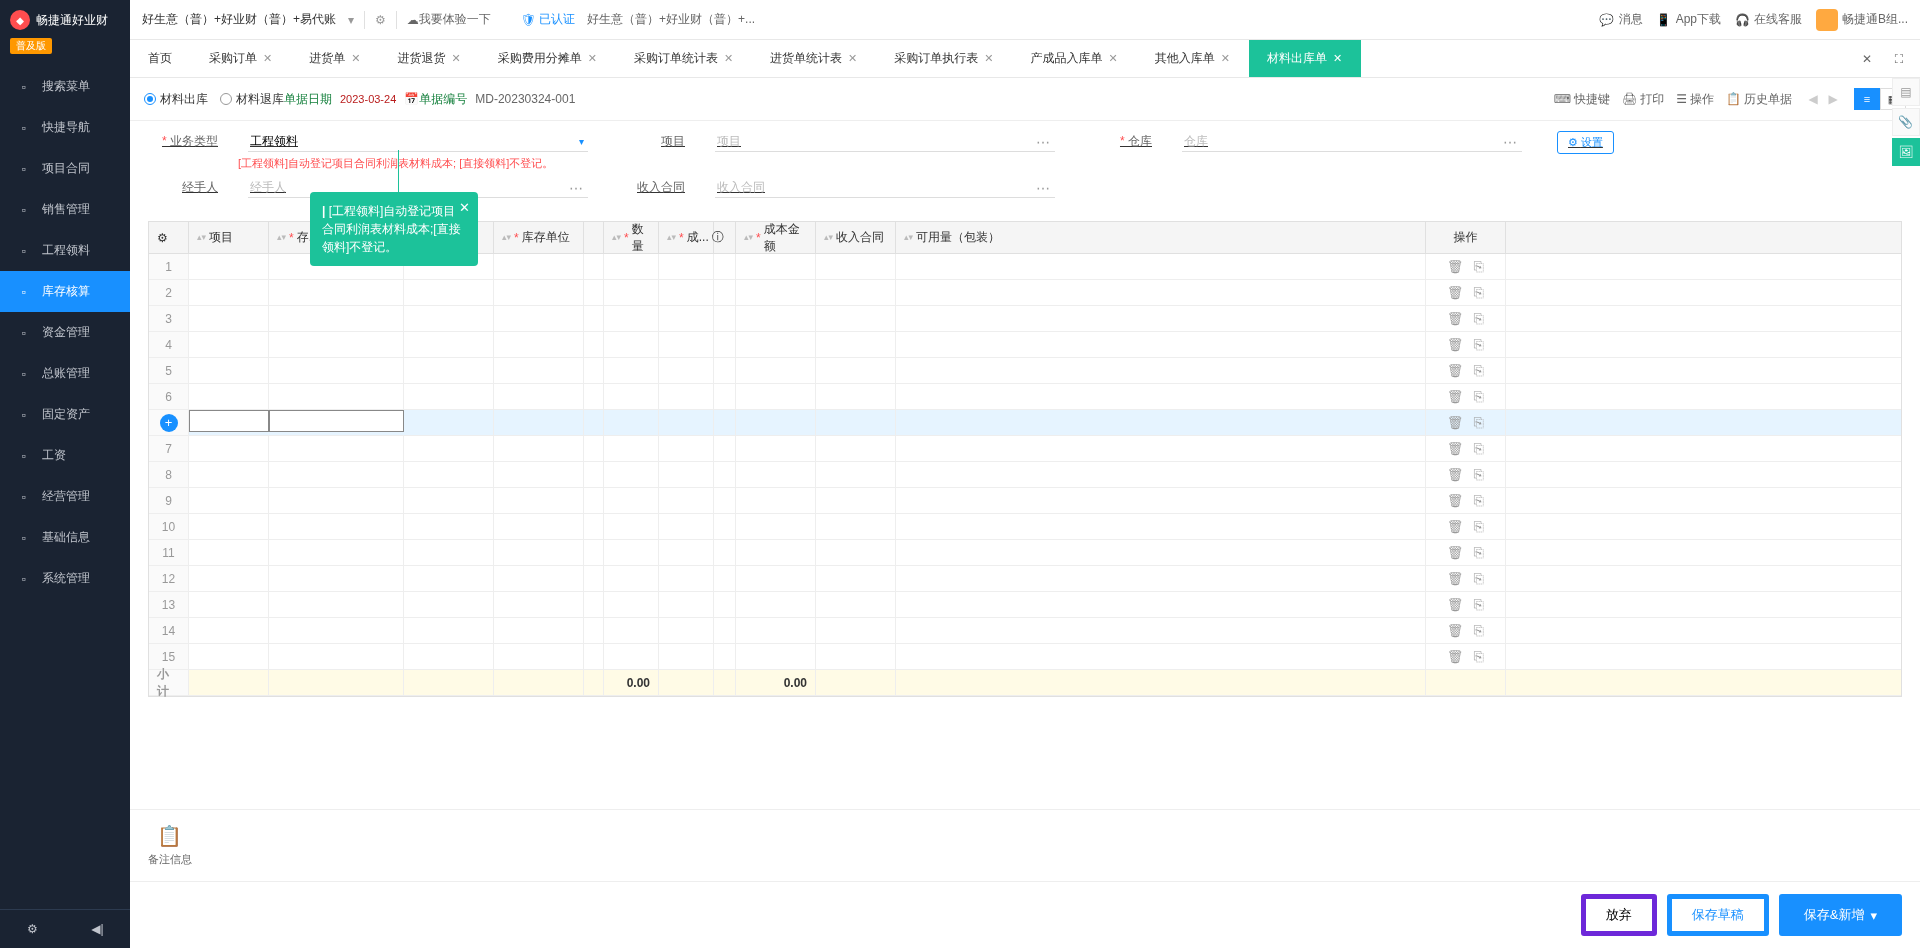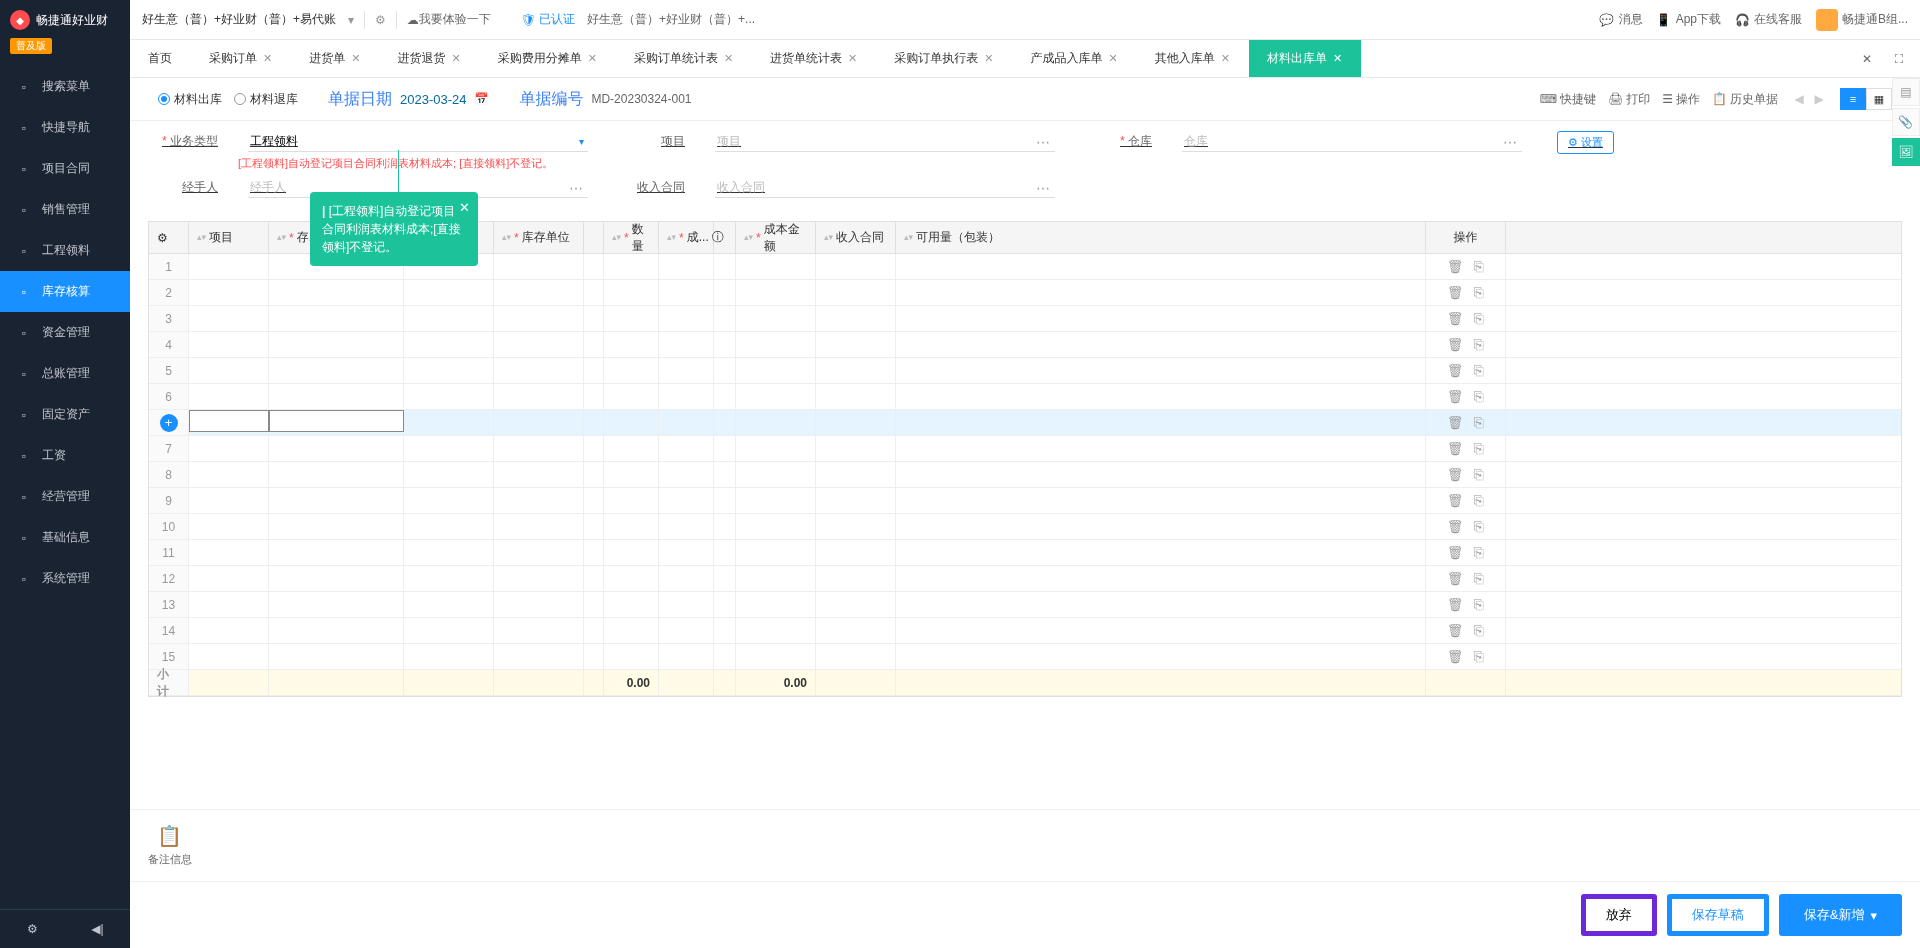--- a/index.html
+++ b/index.html
@@ -36,29 +36,29 @@
     
     .tabs { display: flex; height: 38px; border-bottom: 1px solid #e8e8e8; align-items: center; }
     .tab { padding: 0 18px; height: 100%; display: flex; align-items: center; gap: 6px; cursor: pointer; font-size: 12px; color: #333; border-right: 1px solid transparent; }
     .tab.active { background: #1cc29a; color: #fff; }
     .tab-close { font-size: 11px; color: #999; cursor: pointer; }
     .tab.active .tab-close { color: #fff; }
     .tab-actions { margin-left: auto; display: flex; gap: 6px; padding-right: 8px; }
     .tab-action { width: 26px; height: 26px; display: flex; align-items: center; justify-content: center; cursor: pointer; color: #666; }
     
     
-    .form-header { padding: 10px 28px; display: flex; align-items: center; border-bottom: 1px solid #eee; gap: 30px; }
+    .form-header { padding: 10px 14px; display: flex; align-items: center; border-bottom: 1px solid #eee; }
     .radio-group { display: flex; gap: 12px; }
     .radio { display: flex; align-items: center; gap: 4px; cursor: pointer; }
     .radio-circle { width: 12px; height: 12px; border: 1px solid #999; border-radius: 50%; display: inline-flex; align-items: center; justify-content: center; }
     .radio.checked .radio-circle { border-color: #1890ff; }
     .radio.checked .radio-circle::after { content: ''; width: 6px; height: 6px; background: #1890ff; border-radius: 50%; }
     .field-inline { display: flex; align-items: center; gap: 8px; }
-    .field-label { color: #3b82f6; font-size: 16px; }
-    .date-val { color: #0369a1; font-size: 13px; }
+    .field-label { color: #15803d; font-size: 12px; }
+    .date-val { color: #b91c1c; font-size: 11px; }
     .doc-no { color: #666; }
     .header-actions { margin-left: auto; display: flex; align-items: center; gap: 12px; }
     .ha-link { color: #666; cursor: pointer; font-size: 12px; display: flex; align-items: center; gap: 3px; }
     .nav-arrows { display: flex; gap: 2px; }
     .nav-arr { width: 18px; height: 20px; display: flex; align-items: center; justify-content: center; color: #ccc; cursor: pointer; }
     .view-toggle { display: flex; }
     .vt-btn { width: 26px; height: 22px; border: 1px solid #ddd; display: flex; align-items: center; justify-content: center; cursor: pointer; font-size: 11px; }
     .vt-btn.active { background: #1890ff; color: #fff; border-color: #1890ff; }
     
     

